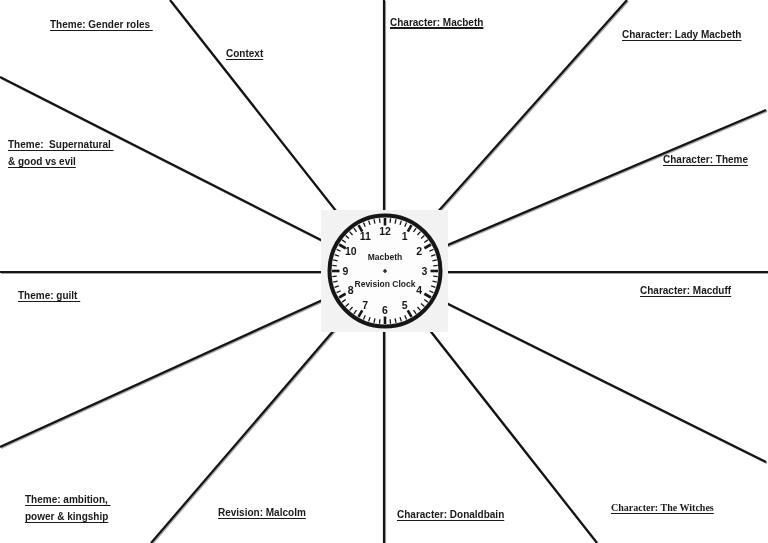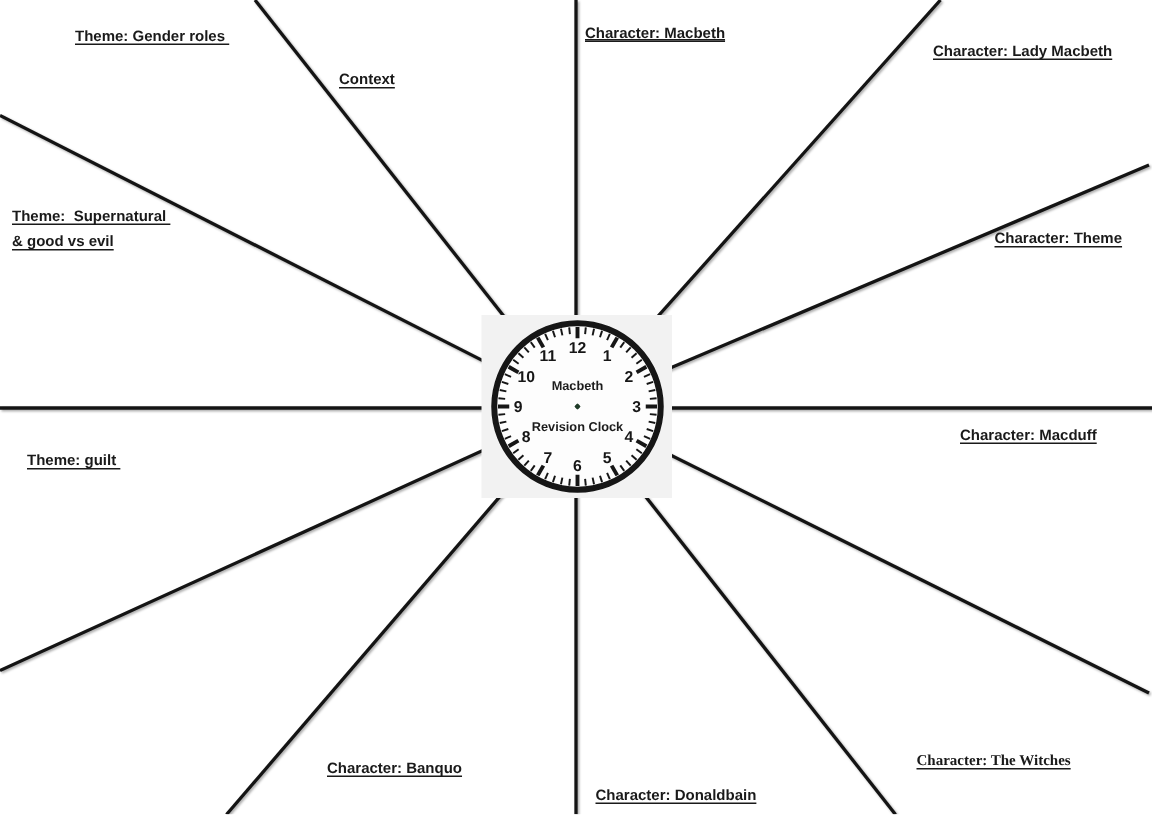--- a/index.html
+++ b/index.html
@@ -24,25 +24,25 @@
   .lbl span{
     display:block;text-decoration:underline;
     text-decoration-thickness:1px;text-underline-offset:2px;
   }
   .lbl-theme-gender{left:50px;top:16px;text-align:center;}
   .lbl-context{left:226px;top:45px;}
   .lbl-char-macbeth{left:390px;top:14px;text-decoration:underline;}
   .lbl-char-lady-macbeth{left:622px;top:26px;}
   .lbl-theme-supernatural{left:8px;top:136px;}
   .lbl-char-banquo{left:663px;top:151px;}
-  .lbl-theme-guilt{left:18px;top:287px;margin-top:12px;}
+  .lbl-theme-guilt{left:18px;top:287px;}
   .lbl-char-macduff{left:640px;top:282px;text-align:center;}
   .lbl-theme-ambition{left:25px;top:491px;}
   .lbl-char-malcolm{left:218px;top:504px;}
-  .lbl-char-donaldbain{left:397px;top:522px;}
+  .lbl-char-donaldbain{left:397px;top:506px;}
   .lbl-char-witches{left:611px;top:499px;font-family:Liberation Serif, serif;}
 </style>
 </head>
 <body>
 
 <div class="canvas">
 
   <svg class="spokes" viewBox="0 0 768 543">
     <line x1="384" y1="272" x2="384" y2="0"></line>
     <line x1="384" y1="272" x2="627" y2="0"></line>
@@ -169,23 +169,27 @@
   </div>
 
   <div class="lbl lbl-theme-guilt">
     <span>Theme: guilt&nbsp;</span>
   </div>
 
   <div class="lbl lbl-char-macduff">
     <span>Character: Macduff</span>
   </div>
 
+  <div class="lbl lbl-theme-ambition">
+    <span>Theme: ambition,&nbsp;</span>
+    <span>power &amp; kingship</span>
+  </div>
 
   <div class="lbl lbl-char-malcolm">
-    <span>Character: Banquo</span>
+    <span>Revision: Malcolm</span>
   </div>
 
   <div class="lbl lbl-char-donaldbain">
     <span>Character: Donaldbain</span>
   </div>
 
   <div class="lbl lbl-char-witches">
     <span>Character: The Witches</span>
   </div>
 

